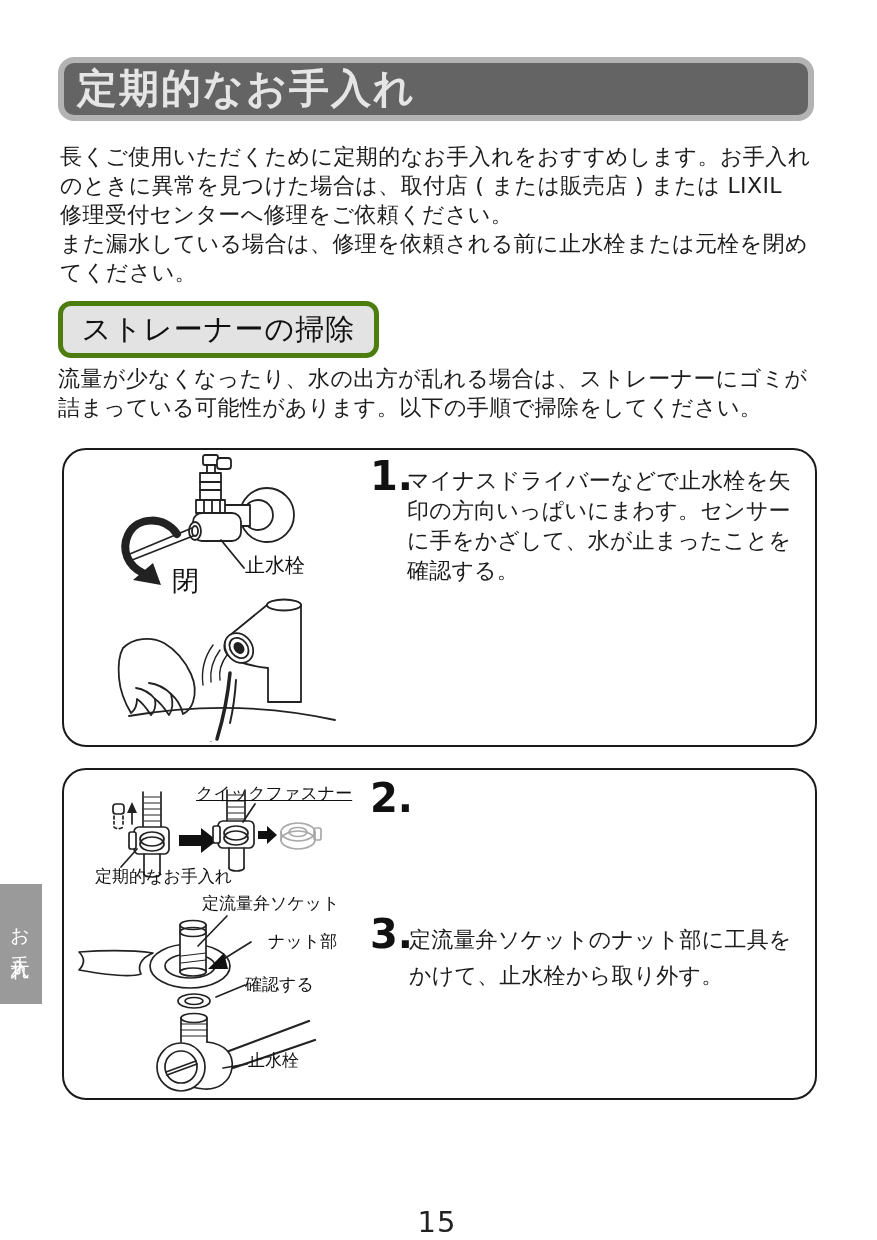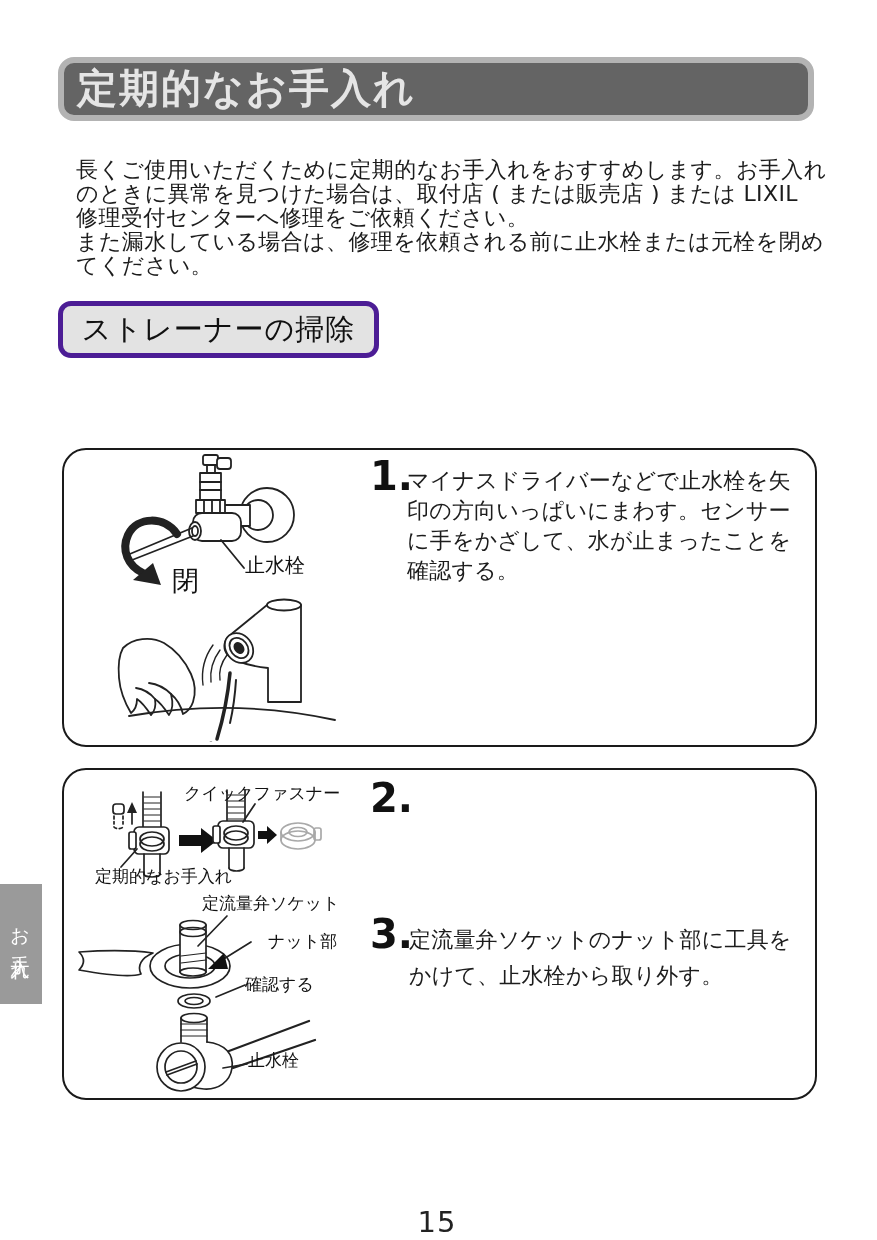--- a/index.html
+++ b/index.html
@@ -14,29 +14,29 @@
     left:58px; top:57px; width:744px; height:52px;
     background:#646464; border:6px solid #b3b3b3; border-radius:16px;
     display:flex; align-items:center;
   }
   .banner .banner-text {
     color:#e5e5e5; font-weight:bold; font-size:40px; letter-spacing:2px;
     padding-left:13px; line-height:1;font-family:Liberation Serif, serif;
   }
 
   .body-text {
-    font-size:22px; line-height:24px; letter-spacing:0.4px;
-    white-space:pre-line; margin:16px; color:#1c1c1c;
+    font-size:22px; line-height:29px; letter-spacing:0.4px;
+    white-space:pre-line; margin:0; color:#1c1c1c;
   }
   .intro-p   { left:60px; top:142px; width:765px; }
   .section-p { left:58px; top:364px; width:765px; }
 
   .subhead {
     left:58px; top:301px; width:311px; height:47px;
-    background:#e3e3e3; border:5px solid #4c1d95; border-radius:13px;
+    background:#e3e3e3; border:5px solid #4d7c0f; border-radius:13px;
     display:flex; align-items:center; justify-content:center;
   }
   .subhead .subhead-text { font-size:29px; letter-spacing:1px; color:#111; line-height:1; }
 
   .step-box {
     border:2.5px solid #1a1a1a; border-radius:24px; background:#fff;
   }
   .box1 { left:62px; top:448px; width:751px; height:295px; }
   .box2 { left:62px; top:768px; width:751px; height:328px; }
 
@@ -77,20 +77,22 @@
   <p class="abs body-text intro-p">長くご使用いただくために定期的なお手入れをおすすめします。お手入れ
 のときに異常を見つけた場合は、取付店 ( または販売店 ) または LIXIL
 修理受付センターへ修理をご依頼ください。
 また漏水している場合は、修理を依頼される前に止水栓または元栓を閉め
 てください。</p>
 
   <div class="abs subhead">
     <span class="subhead-text">ストレーナーの掃除</span>
   </div>
 
+  <p class="abs body-text section-p">流量が少なくなったり、水の出方が乱れる場合は、ストレーナーにゴミが
+詰まっている可能性があります。以下の手順で掃除をしてください。</p>
 
   <div class="abs step-box box1">
 
     <svg class="abs" style="left:13px; top:2px;" width="320" height="290" viewBox="0 0 320 290">
       <g stroke="#222" stroke-width="1.8" fill="none" stroke-linecap="round" stroke-linejoin="round">
 
         <g>
           <circle cx="190" cy="63" r="27" fill="#fff"></circle>
           <circle cx="181" cy="63" r="15" fill="#fff"></circle>
         </g>
@@ -256,21 +258,21 @@
           <path d="M 104,244 h 26 M 104,250 h 26 M 104,256 h 26" stroke-width="1"></path>
           <circle cx="104" cy="287" r="24" fill="#fff"></circle>
           <circle cx="104" cy="287" r="16"></circle>
           <path d="M 89,292 L 119,281 M 90,295 L 120,284"></path>
           <path d="M 152,271 L 232,241 M 156,288 L 238,260" stroke-width="2.2"></path>
         </g>
         <line x1="170" y1="284" x2="146" y2="288"></line>
       </g>
     </svg>
 
-    <span class="fig-label" style="left:120px; top:14px;">クイックファスナー</span>
+    <span class="fig-label" style="left:132px; top:14px;text-decoration:underline;">クイックファスナー</span>
     <span class="fig-label" style="left:31px; top:97px;">定期的なお手入れ</span>
     <span class="fig-label" style="left:138px; top:124px;">定流量弁ソケット</span>
     <span class="fig-label" style="left:204px; top:162px;text-align:right;">ナット部</span>
     <span class="fig-label" style="left:181px; top:205px;">確認する</span>
     <span class="fig-label" style="left:184px; top:281px;">止水栓</span>
 
     <span class="step-num" style="left:306px; top:8px;">2.</span>
 
     <span class="step-num" style="left:306px; top:144px;">3.</span>
     <span class="step-text lh36" style="left:345px; top:152px; width:400px;">定流量弁ソケットのナット部に工具を

